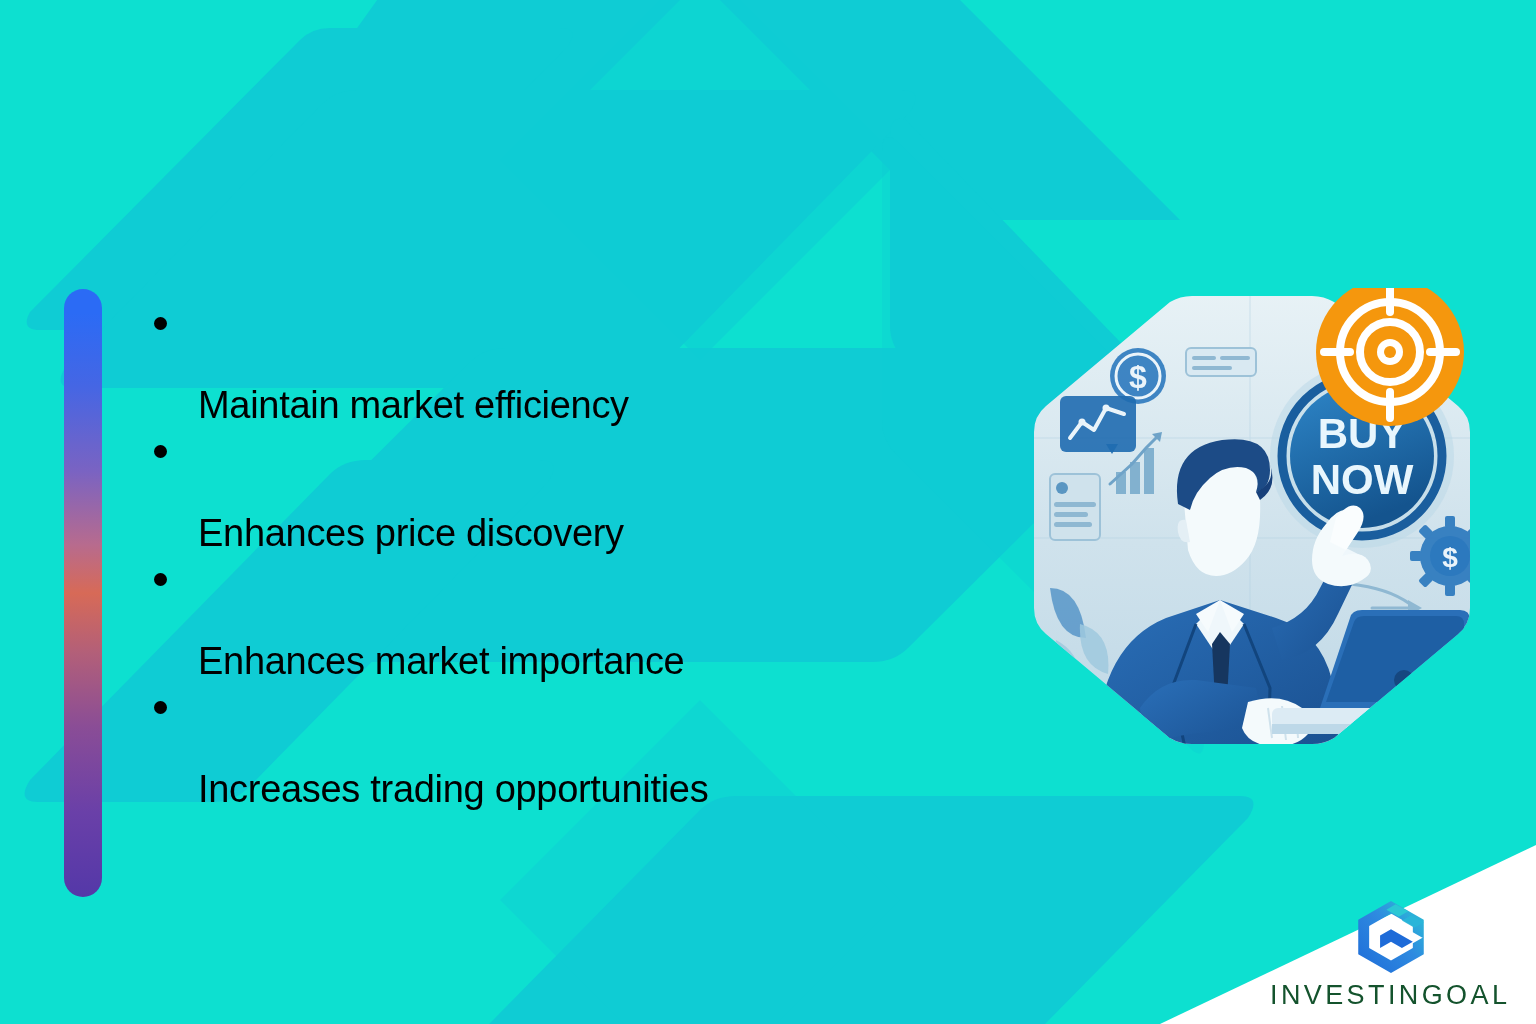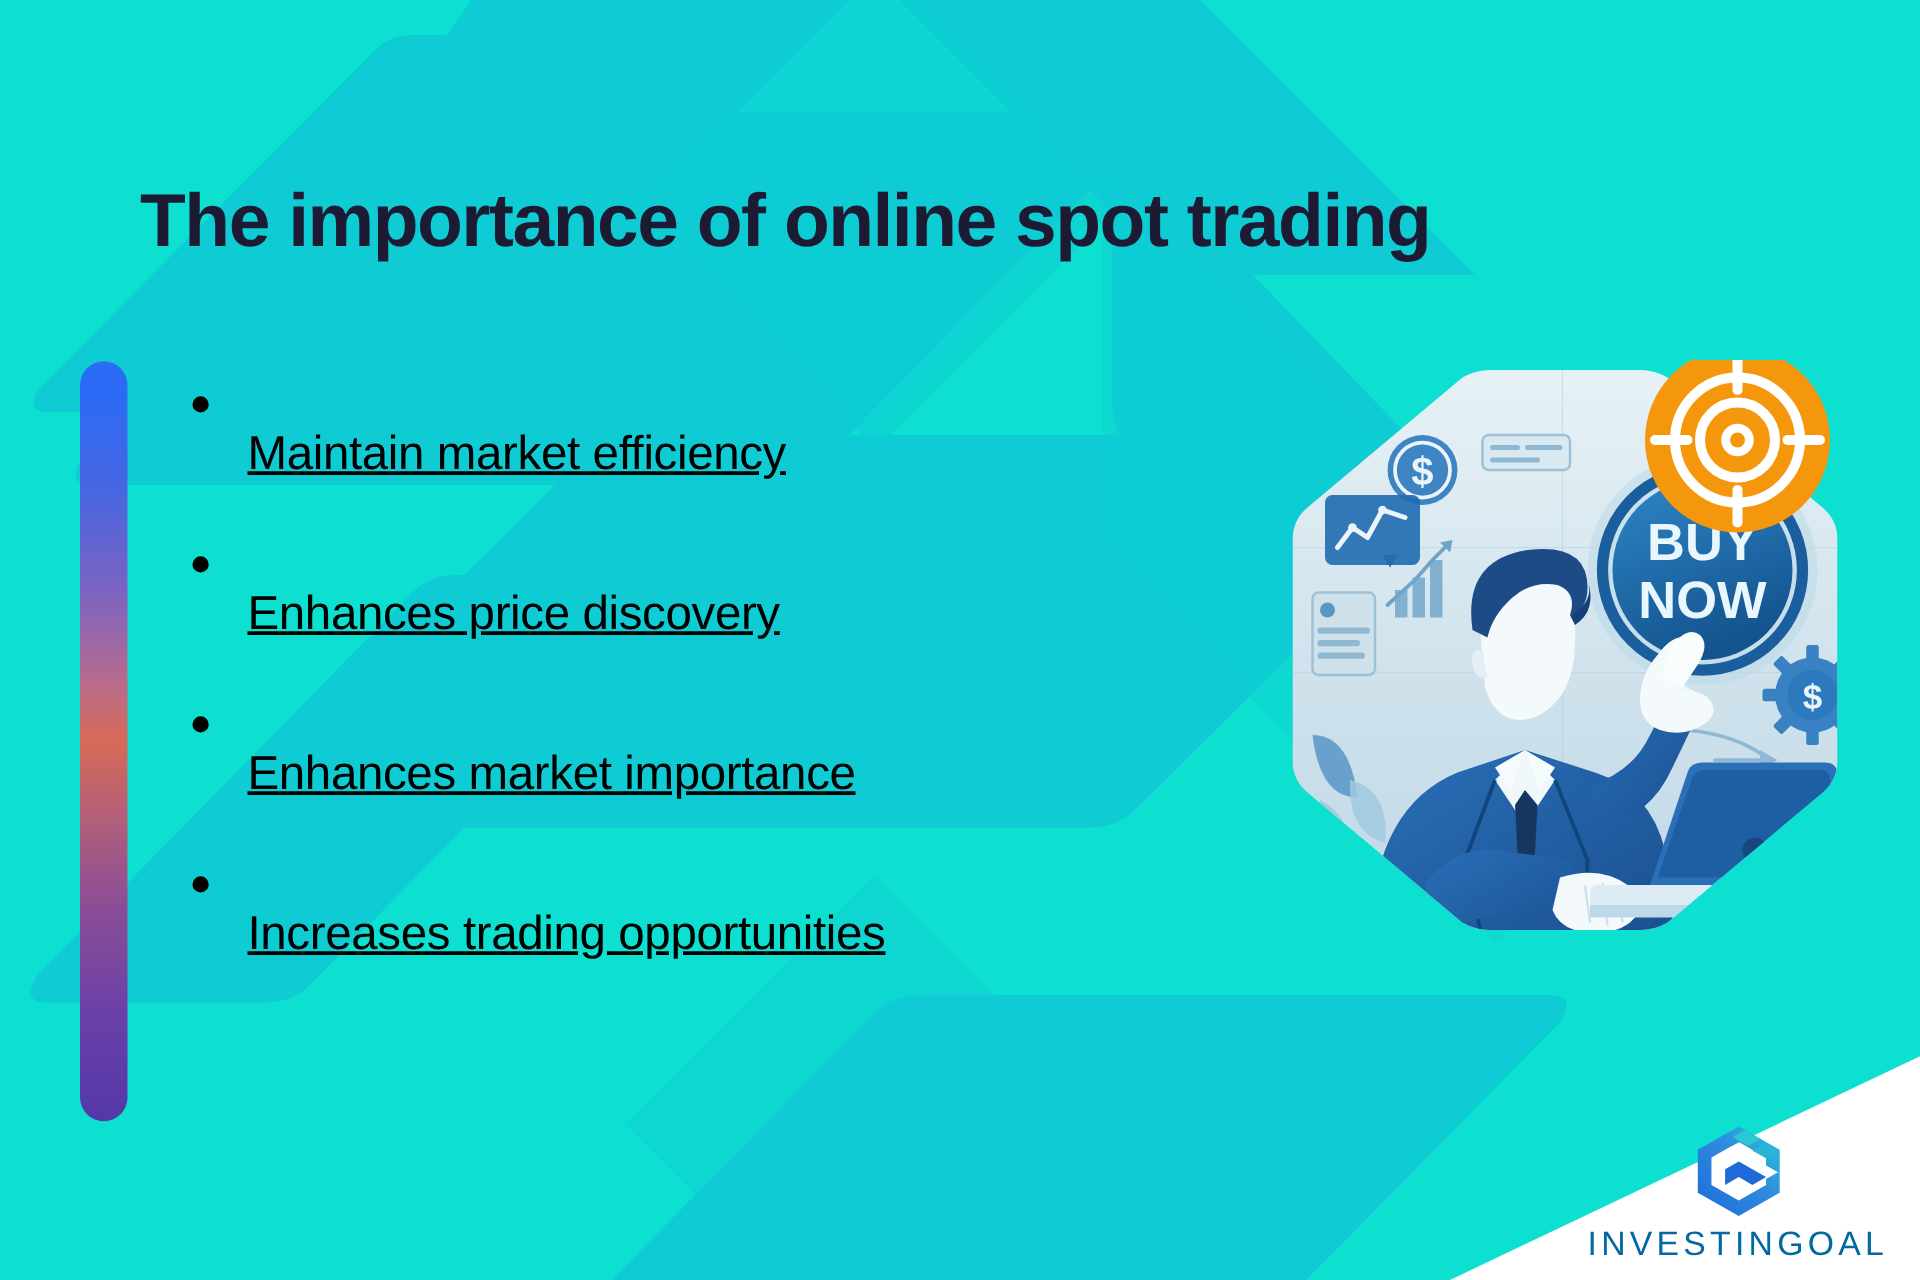--- a/index.html
+++ b/index.html
@@ -67,23 +67,22 @@
     top: 300px;
     width: 840px;
     list-style: none;
     margin: 0;
     padding: 0;
   }
   #bullet-list li {
     position: relative;
     height: 128px;
     display: flex;
-    align-items: center;
+    align-items: flex-end;
     padding-left: 50px;
-    text-decoration: underline;
   }
   .bullet-dot {
     position: absolute;
     left: 6px;
     top: 17px;
     width: 13px;
     height: 13px;
     border-radius: 50%;
     background: #000000;
   }
@@ -125,21 +124,21 @@
     width: 78px;
     height: 78px;
   }
   #brand-wordmark {
     position: absolute;
     left: 150px;
     top: 160px;
     font-size: 27px;
     letter-spacing: 3.4px;
     font-weight: 400;
-    color: #0369a1;
+    color: #14532d;
     white-space: nowrap;
   }
 </style>
 </head>
 <body>
 
 <div id="canvas">
 
   <svg id="bg-watermark" viewBox="0 0 1536 1024" preserveAspectRatio="none" aria-hidden="true">
     <defs>
@@ -170,21 +169,20 @@
       <path d="M 260 1060 L 560 760 Q 574 746 596 746 L 1200 746 Q 1222 746 1208 768 L 908 1068 Q 894 1082 872 1082 L 268 1082 Q 246 1082 260 1060 Z" opacity="0"></path>
 
       <path d="M 700 -40 L 900 160 L 700 360 L 500 160 Z" opacity="0.55"></path>
 
       <path d="M 700 700 L 900 900 L 700 1100 L 500 900 Z" opacity="0.45"></path>
 
       <path d="M 896 140 L 1190 434 Q 1204 448 1204 468 L 1204 740 Q 1204 762 1190 748 L 896 454 Q 882 440 882 420 L 882 152 Q 882 130 896 140 Z" opacity="0.35"></path>
     </g>
   </svg>
 
-  <h1 id="page-title">The importance of online spot trading</h1>
 
   <div id="accent-bar"></div>
 
   <ul id="bullet-list">
     <li>
       <span class="bullet-dot"></span>
       <span class="bullet-text">Maintain market efficiency</span>
     </li>
     <li>
       <span class="bullet-dot"></span>

